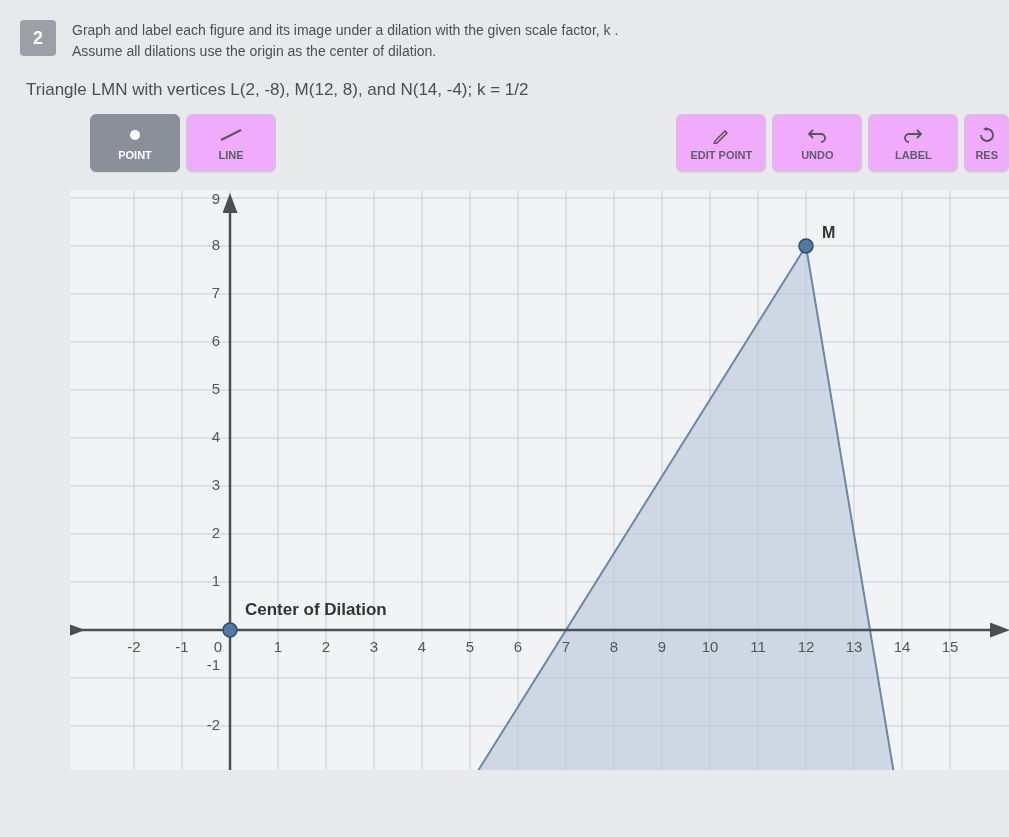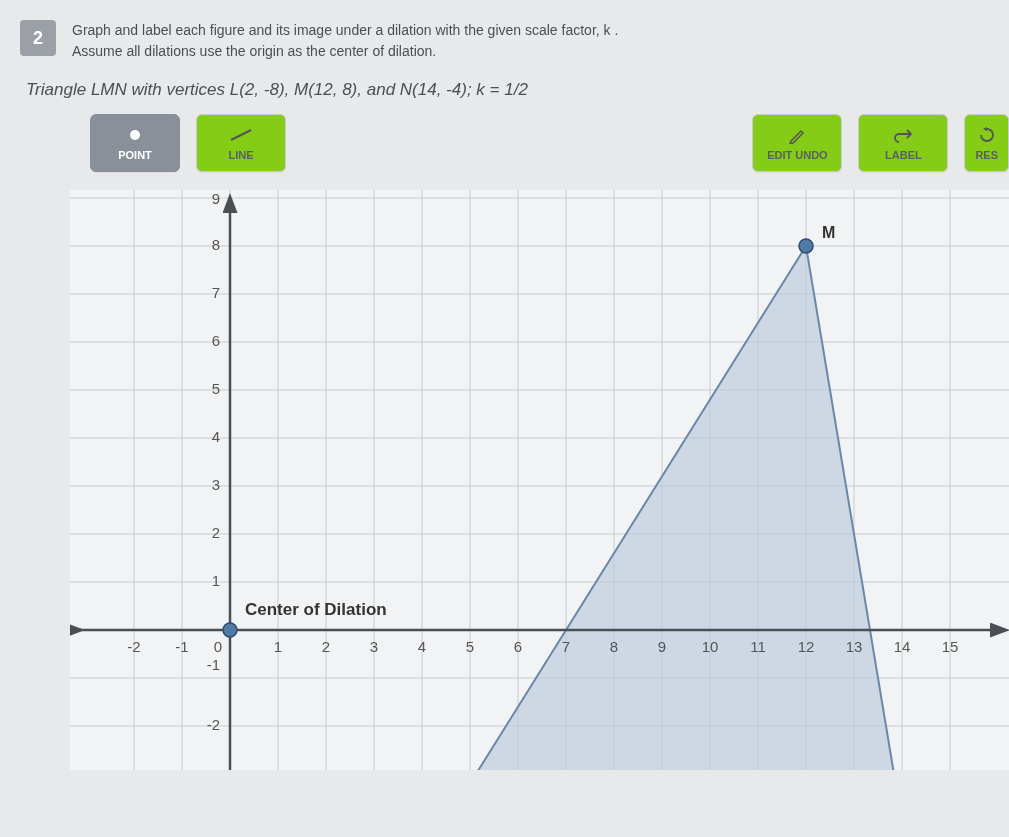--- a/index.html
+++ b/index.html
@@ -34,31 +34,30 @@
   .instructions {
     font-size: 14px;
     line-height: 1.5;
     color: #4a4f55;
     flex: 1;
   }
   .problem {
     font-size: 17px;
     margin: 8px 0 14px 6px;
     color: #4a4f55;
-    font-style: italic;
   }
   .toolbar {
     display: flex;
-    gap: 16px;
+    gap: 6px;
     margin-left: 70px;
     margin-bottom: 18px;
     align-items: flex-end;
   }
   .tool-btn {
-    background: #84cc16;
+    background: #f0abfc;
     border: 1px solid #c9cccf;
     border-radius: 6px;
     min-width: 90px;
     height: 58px;
     display: flex;
     flex-direction: column;
     align-items: center;
     justify-content: center;
     gap: 4px;
     font-size: 11px;
@@ -117,21 +116,29 @@
     </span>
     <span>LINE</span>
   </div>
   <div class="spacer"></div>
   <div class="tool-btn">
     <span class="tool-icon">
       <svg width="18" height="18">
           <path d="M3 15 L13 5 L15 7 L5 17 L2 18 Z" fill="none" stroke="#555" stroke-width="1.5"></path>
         </svg>
     </span>
-    <span>EDIT UNDO</span>
+    <span>EDIT POINT</span>
+  </div>
+  <div class="tool-btn">
+    <span class="tool-icon">
+      <svg width="20" height="16">
+          <path d="M6 3 L2 7 L6 11 M2 7 H14 A4 4 0 0 1 14 15" fill="none" stroke="#555" stroke-width="1.8"></path>
+        </svg>
+    </span>
+    <span>UNDO</span>
   </div>
   <div class="tool-btn">
     <span class="tool-icon">
       <svg width="20" height="16">
           <path d="M14 3 L18 7 L14 11 M18 7 H6 A4 4 0 0 0 6 15" fill="none" stroke="#555" stroke-width="1.8"></path>
         </svg>
     </span>
     <span>LABEL</span>
   </div>
   <div class="tool-btn" style="min-width:40px">

